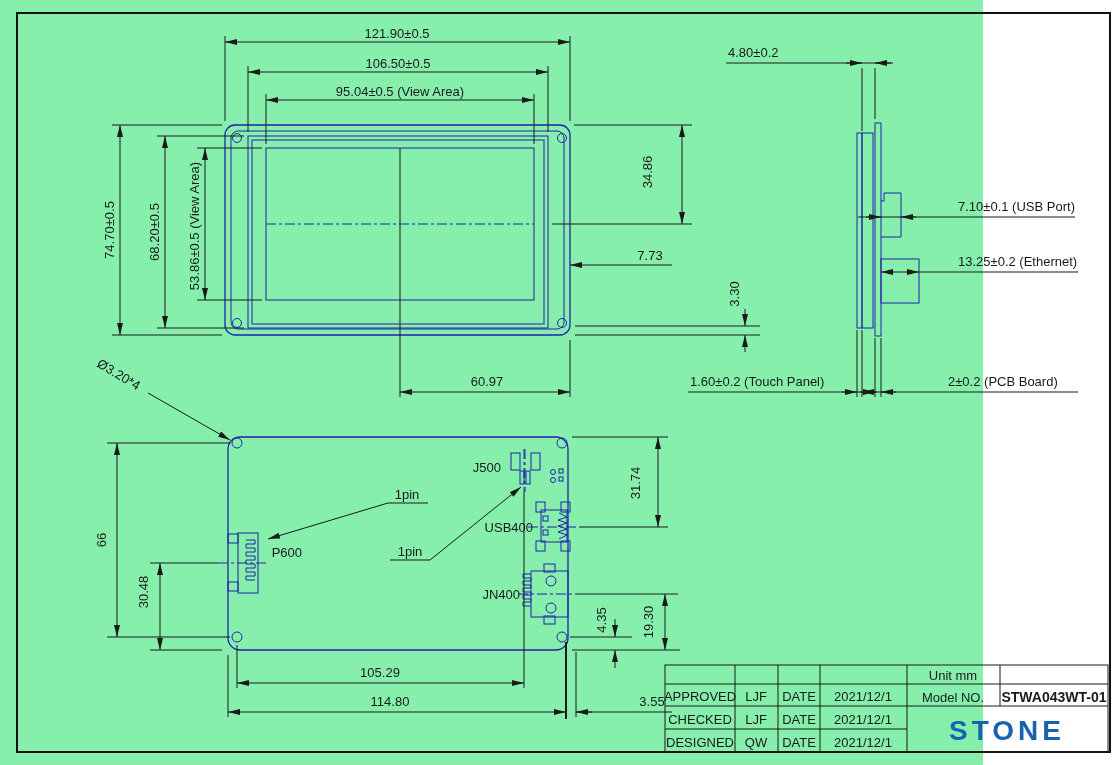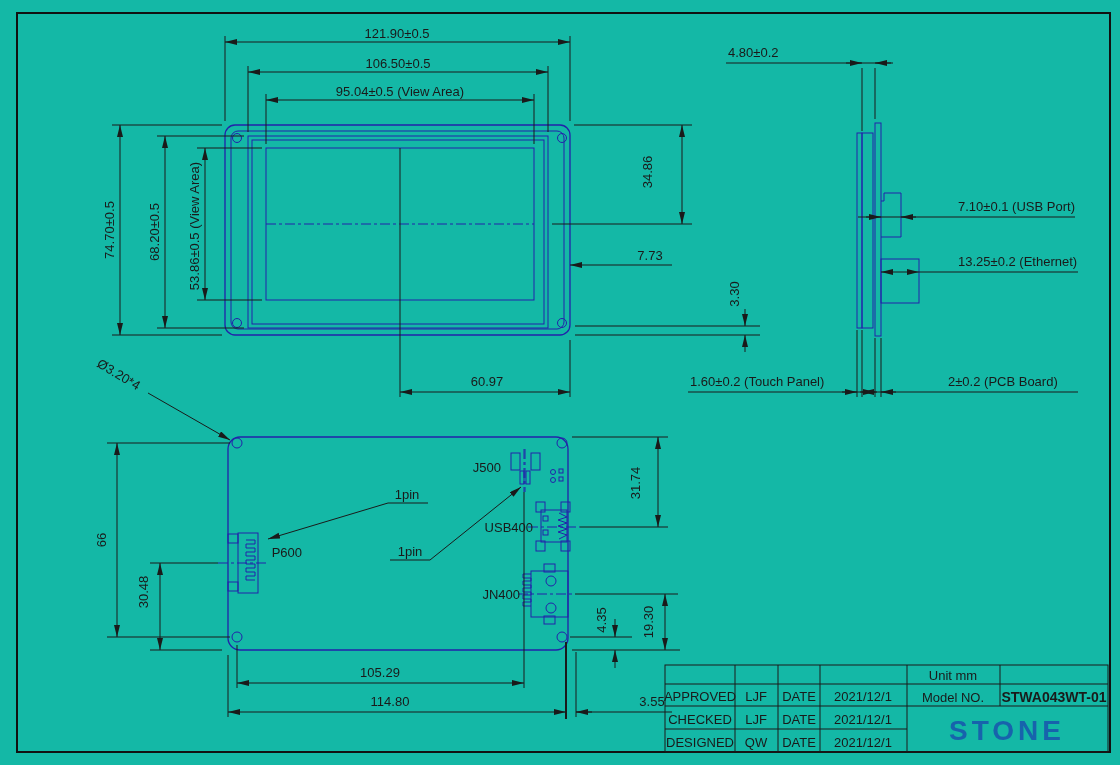--- a/index.html
+++ b/index.html
@@ -1,16 +1,16 @@
 <!DOCTYPE html>
 <html><head>
 <meta charset="utf-8">
 <style>
   html,body{margin:0;padding:0;background:#fff;}
-  .stage{position:relative;width:1120px;height:765px;background:#14b8a6;font-family:"Liberation Sans",sans-serif;}
+  .stage{position:relative;width:983px;height:765px;background:#86efac;font-family:"Liberation Sans",sans-serif;}
   svg{display:block}
   .g{stroke:#2222aa;fill:none;stroke-width:1.3px;}
   .gthin{stroke:#2222aa;fill:none;stroke-width:1px;}
   .gdash{stroke:#2222aa;fill:none;stroke-width:1px;stroke-dasharray:10 3 3 3;}
   .d{stroke:#1a1a1a;fill:none;stroke-width:1px;}
   .dheavy{stroke:#1a1a1a;fill:none;stroke-width:2px;}
   .t{font-family:"Liberation Sans",sans-serif;font-size:13px;fill:#1a1a1a;}
   .tb{font-family:"Liberation Sans",sans-serif;font-size:13px;fill:#1a1a1a;}
   .tbb{font-family:"Liberation Sans",sans-serif;font-size:14px;font-weight:bold;fill:#1a1a1a;}
   .logo{font-family:"Liberation Sans",sans-serif;font-size:28px;font-weight:bold;letter-spacing:4px;fill:#1763ac;}

